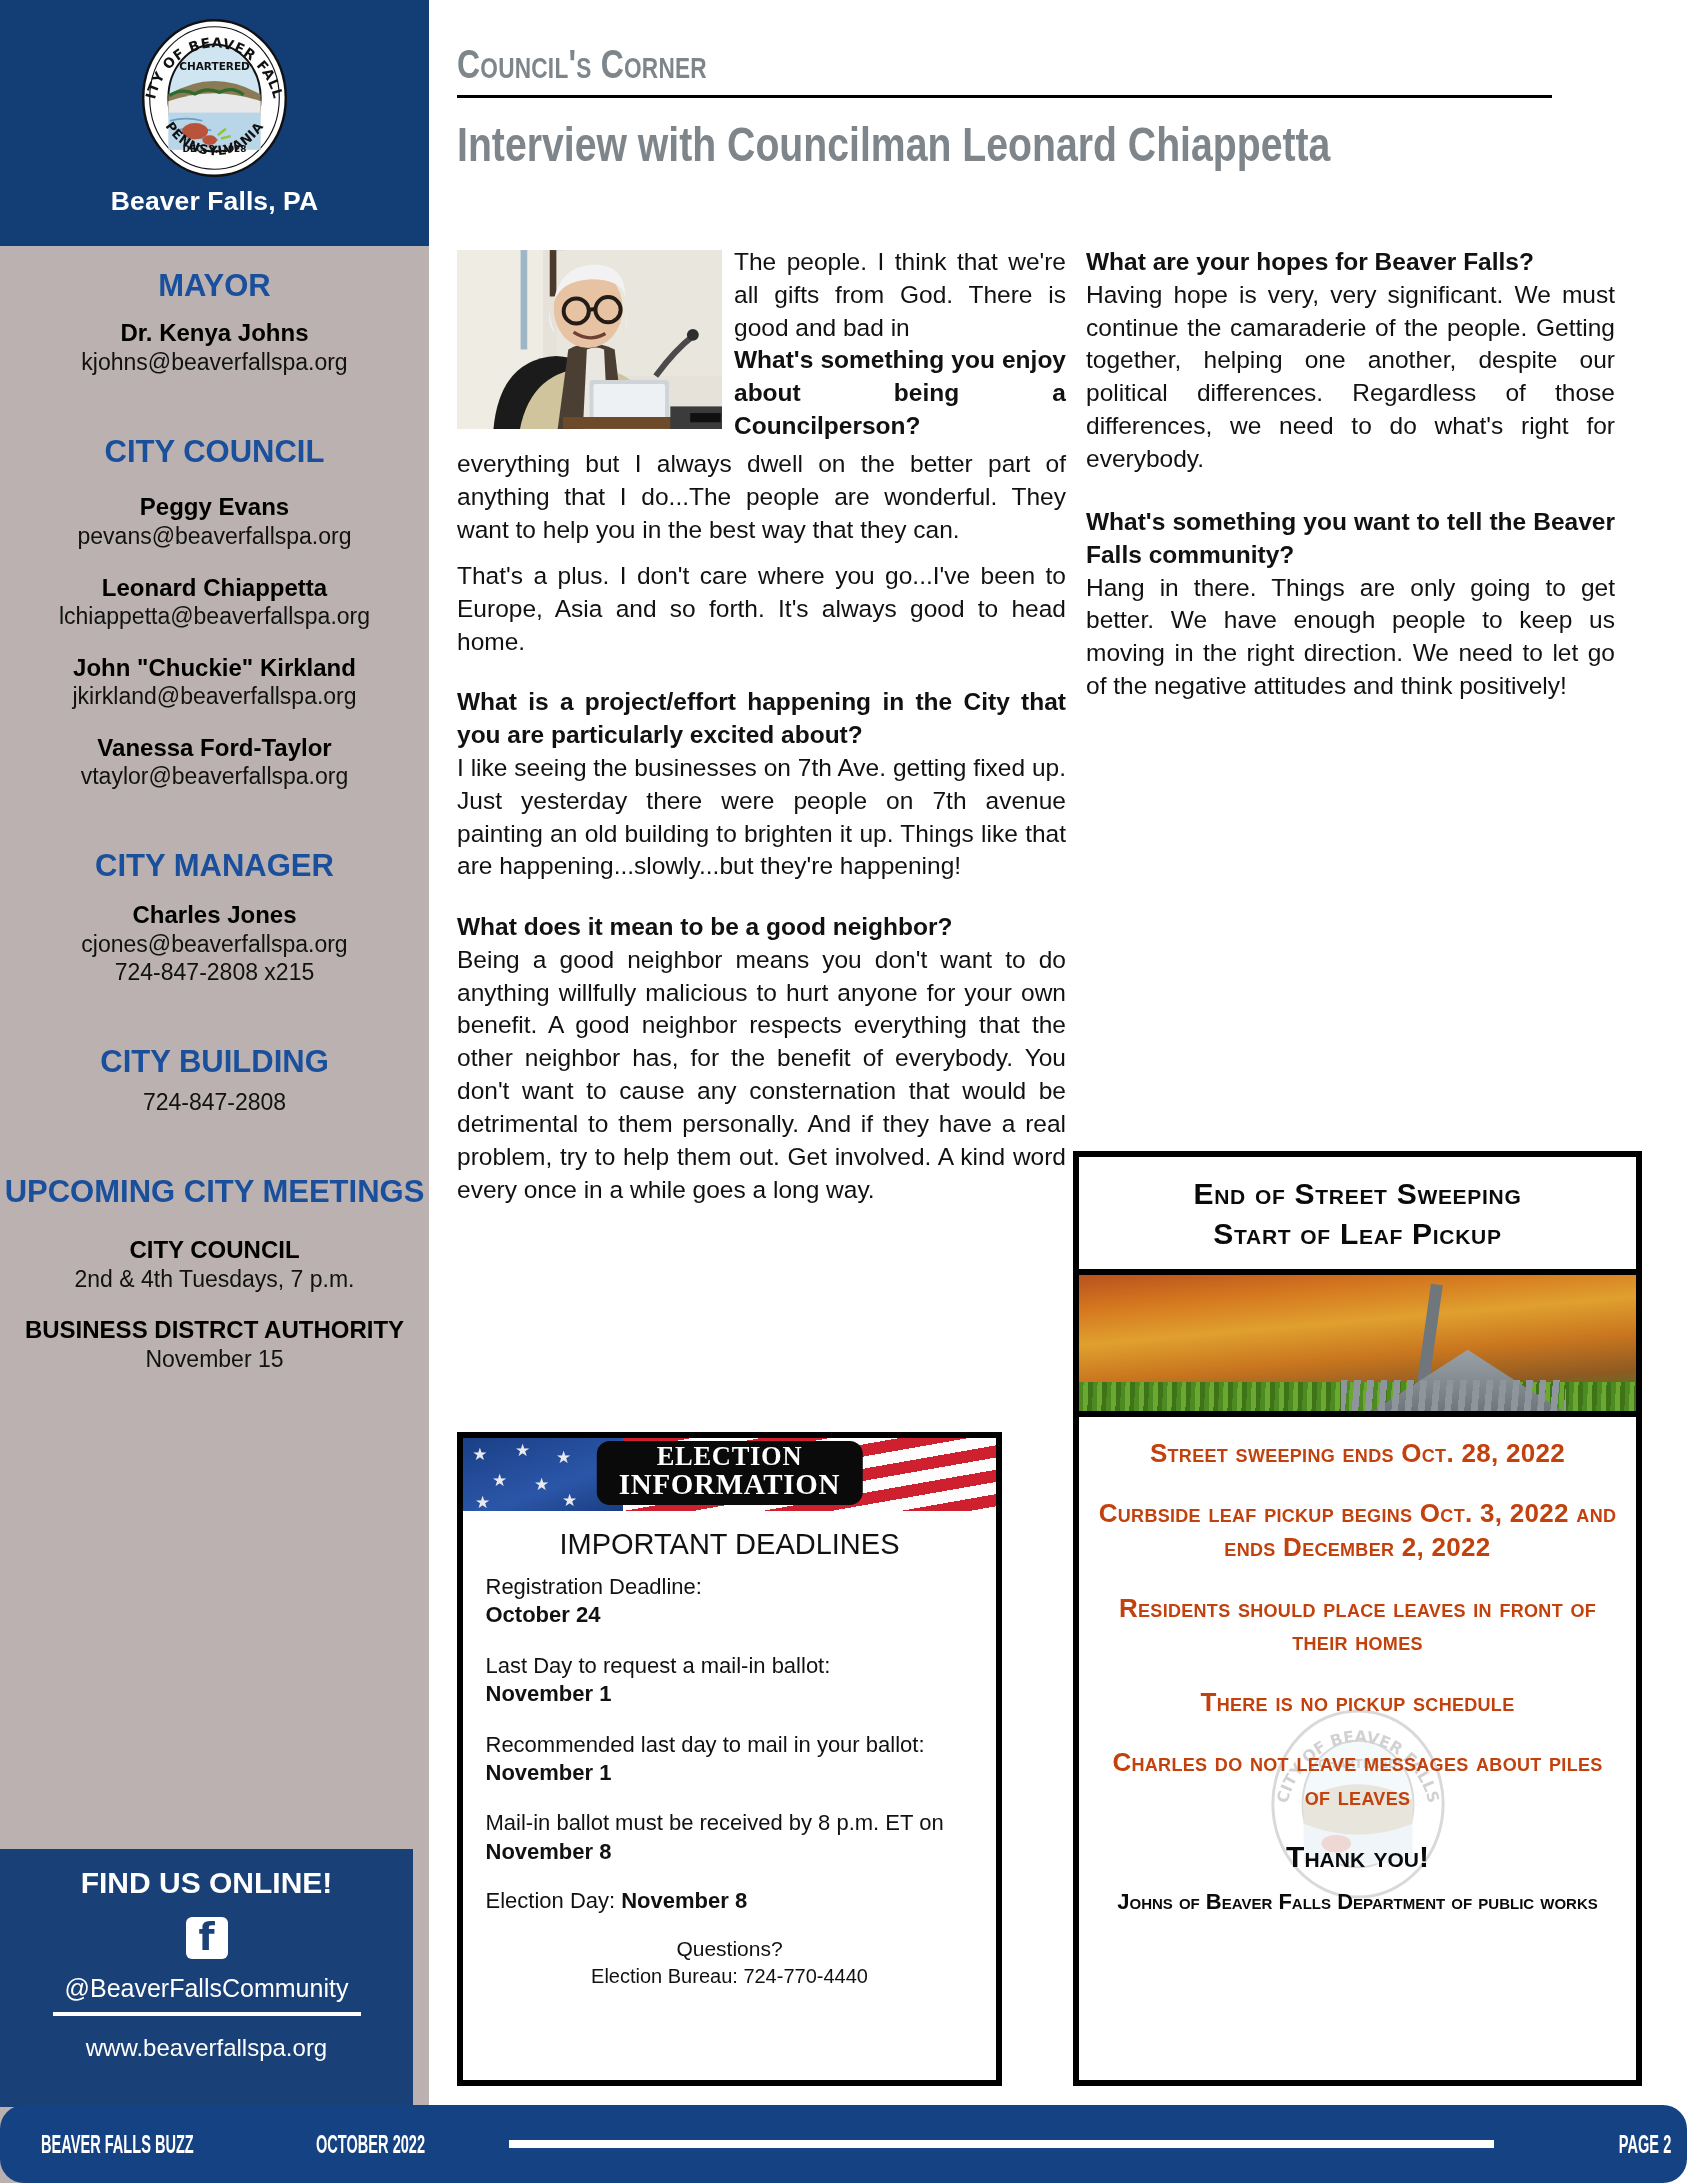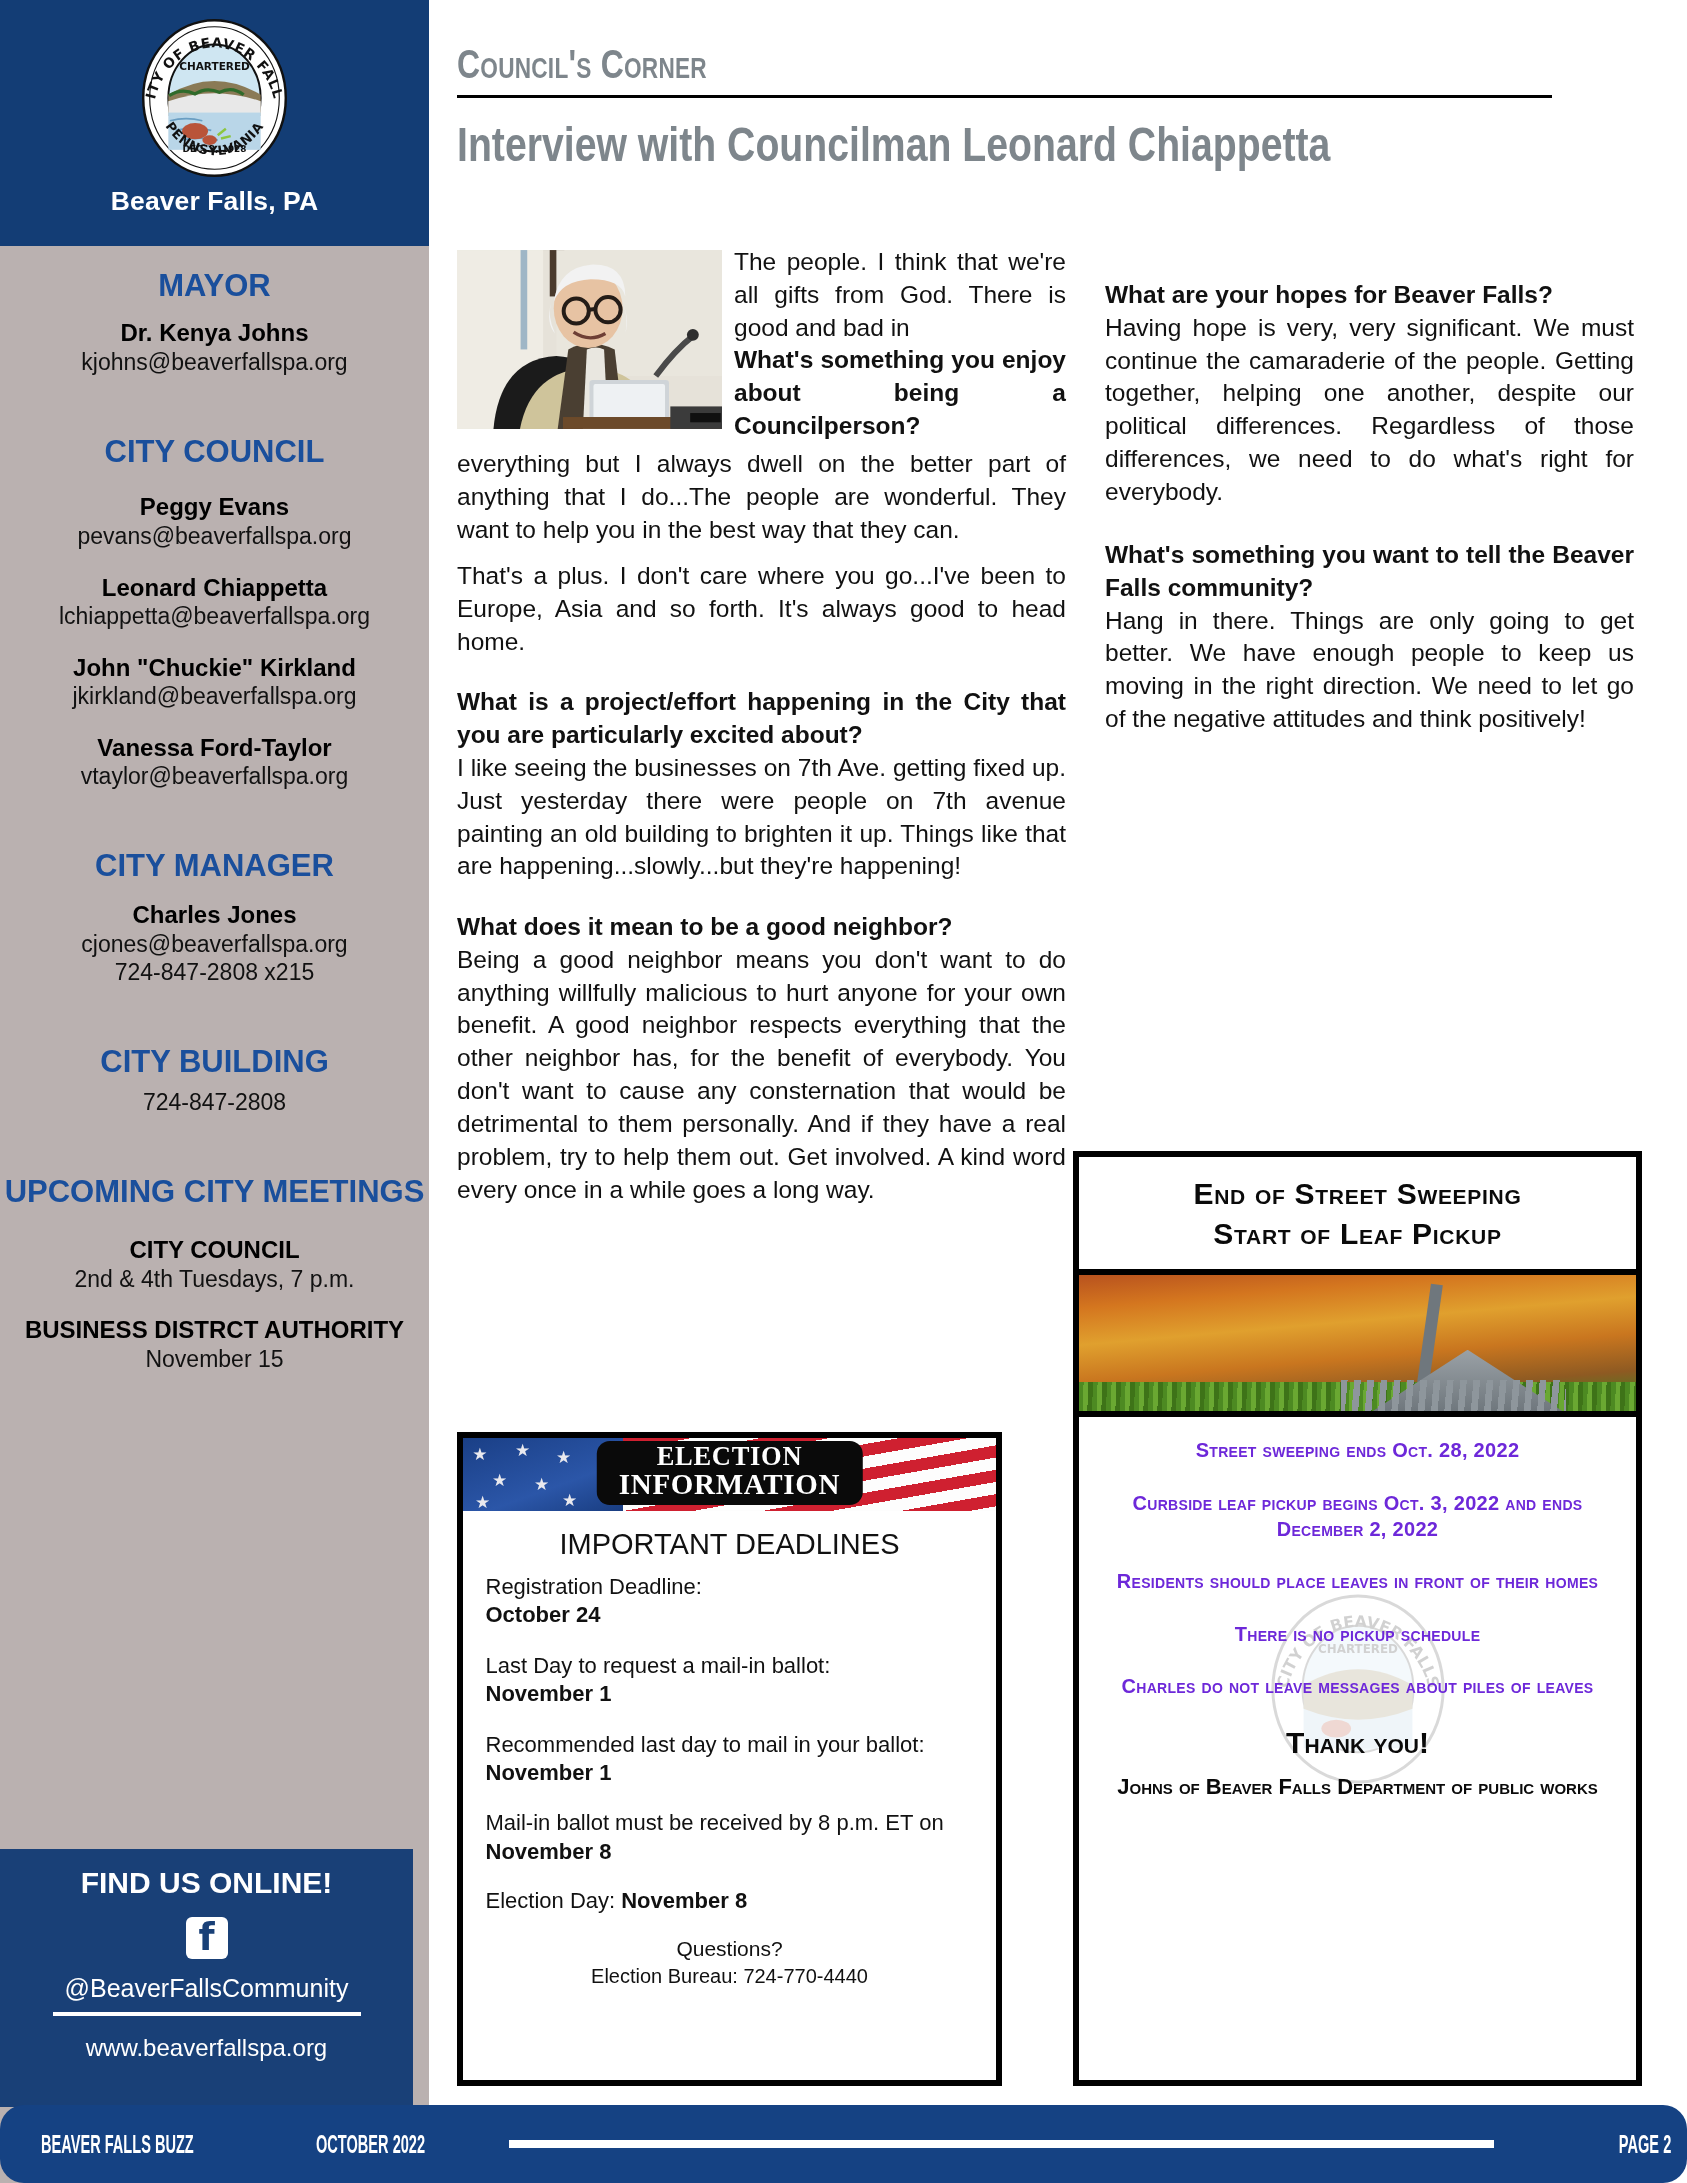--- a/index.html
+++ b/index.html
@@ -42,21 +42,21 @@
           font-family:"Liberation Sans Narrow","Liberation Sans",sans-serif;
           transform:scaleX(.78);transform-origin:left center;
           font-variant:small-caps;margin-top:41px;white-space:nowrap;}
   .kick-rule{width:1095px;height:3.3px;background:#000;margin-top:6.6px;}
   .headline{color:#7e868c;font-size:49px;font-weight:bold;margin-top:18.5px;
             transform:scaleX(.80);transform-origin:left center;white-space:nowrap;}
 
   .cols{position:absolute;left:457px;top:246px;width:1197px;}
   .col{position:absolute;top:0;}
   .colL{left:0;width:609px;}
-  .colR{left:648px;width:529px;margin-top:33px;}
+  .colR{left:629px;width:529px;}
 
   .body-txt{font-family:"Liberation Sans Narrow","Liberation Sans",sans-serif;
             font-size:24.5px;line-height:1.34;color:#111;text-align:justify;}
   .body-txt.q{font-weight:bold;}
   .p{margin:0 0 13.2px 0;}
   .photo{float:left;width:265px;height:179px;margin:4px 12px 4px 0;
          border:0;background:#cfc9be;position:relative;overflow:hidden;}
   .clearfix::after{content:"";display:block;clear:both;}
 
   
@@ -101,21 +101,21 @@
   .rake-head{position:absolute;left:52%;bottom:-2.6px;width:198px;height:64px;
      background:linear-gradient(180deg,#9aa1a6,#6d757b);clip-path:polygon(50% 0,100% 100%,0 100%);}
   .rake-tines{position:absolute;left:47%;bottom:-6.6px;width:225px;height:38px;
      background:repeating-linear-gradient(95deg,#8e969c 0 6.6px,transparent 6.6px 13.2px);}
   .rake-handle{position:absolute;left:62%;bottom:28px;width:12px;height:99px;
      background:#6f777d;transform:rotate(8deg);}
   .leaf-body{position:relative;padding:20px 17px 0;text-align:center;}
   .watermark{position:absolute;left:50%;bottom:12px;transform:translateX(-50%);
      width:198px;height:198px;opacity:.22;pointer-events:none;}
   .leaf-line{font-family:"Liberation Sans Narrow","Liberation Sans",sans-serif;
-     font-weight:bold;font-size:20px;color:#6d28d9;line-height:1.30;font-variant:small-caps;
+     font-weight:bold;font-size:26px;color:#c2410c;line-height:1.30;font-variant:small-caps;
      letter-spacing:0.3px;position:relative;z-index:2;}
   .leaf-gap{height:26.5px;}
   .leaf-thanks{font-family:"Liberation Sans Narrow","Liberation Sans",sans-serif;
      font-weight:bold;font-size:30px;color:#0a0a0a;font-variant:small-caps;position:relative;z-index:2;}
   .leaf-dept{font-family:"Liberation Sans Narrow","Liberation Sans",sans-serif;
      font-weight:bold;font-size:22px;color:#0a0a0a;font-variant:small-caps;
      margin-top:14.6px;position:relative;z-index:2;}
 
   
   .footer{position:absolute;left:0;bottom:0;width:1687px;height:78px;background:#154283;

